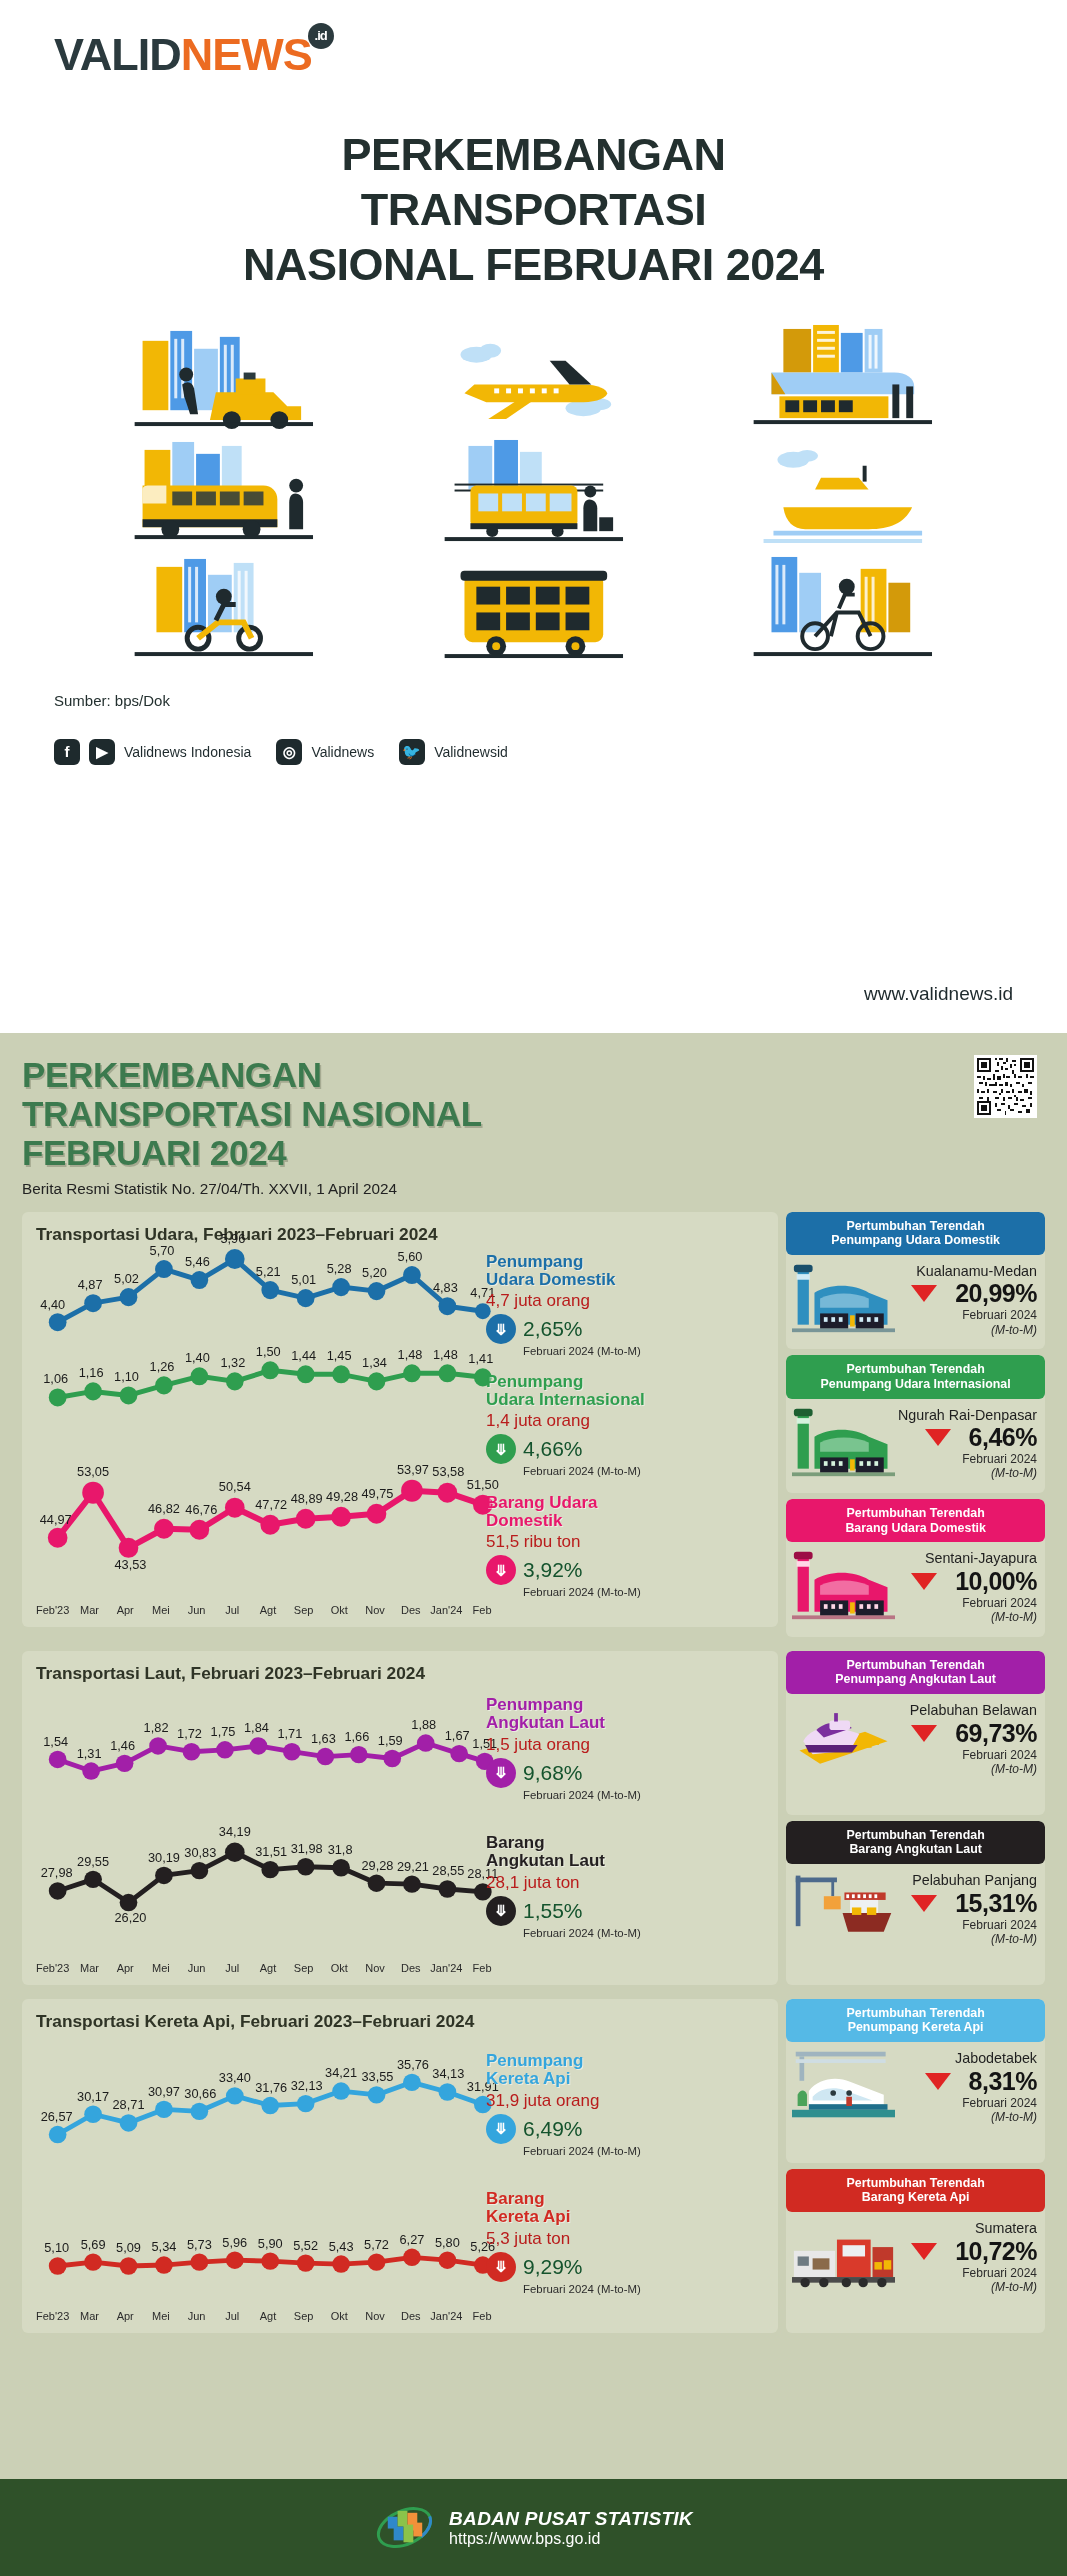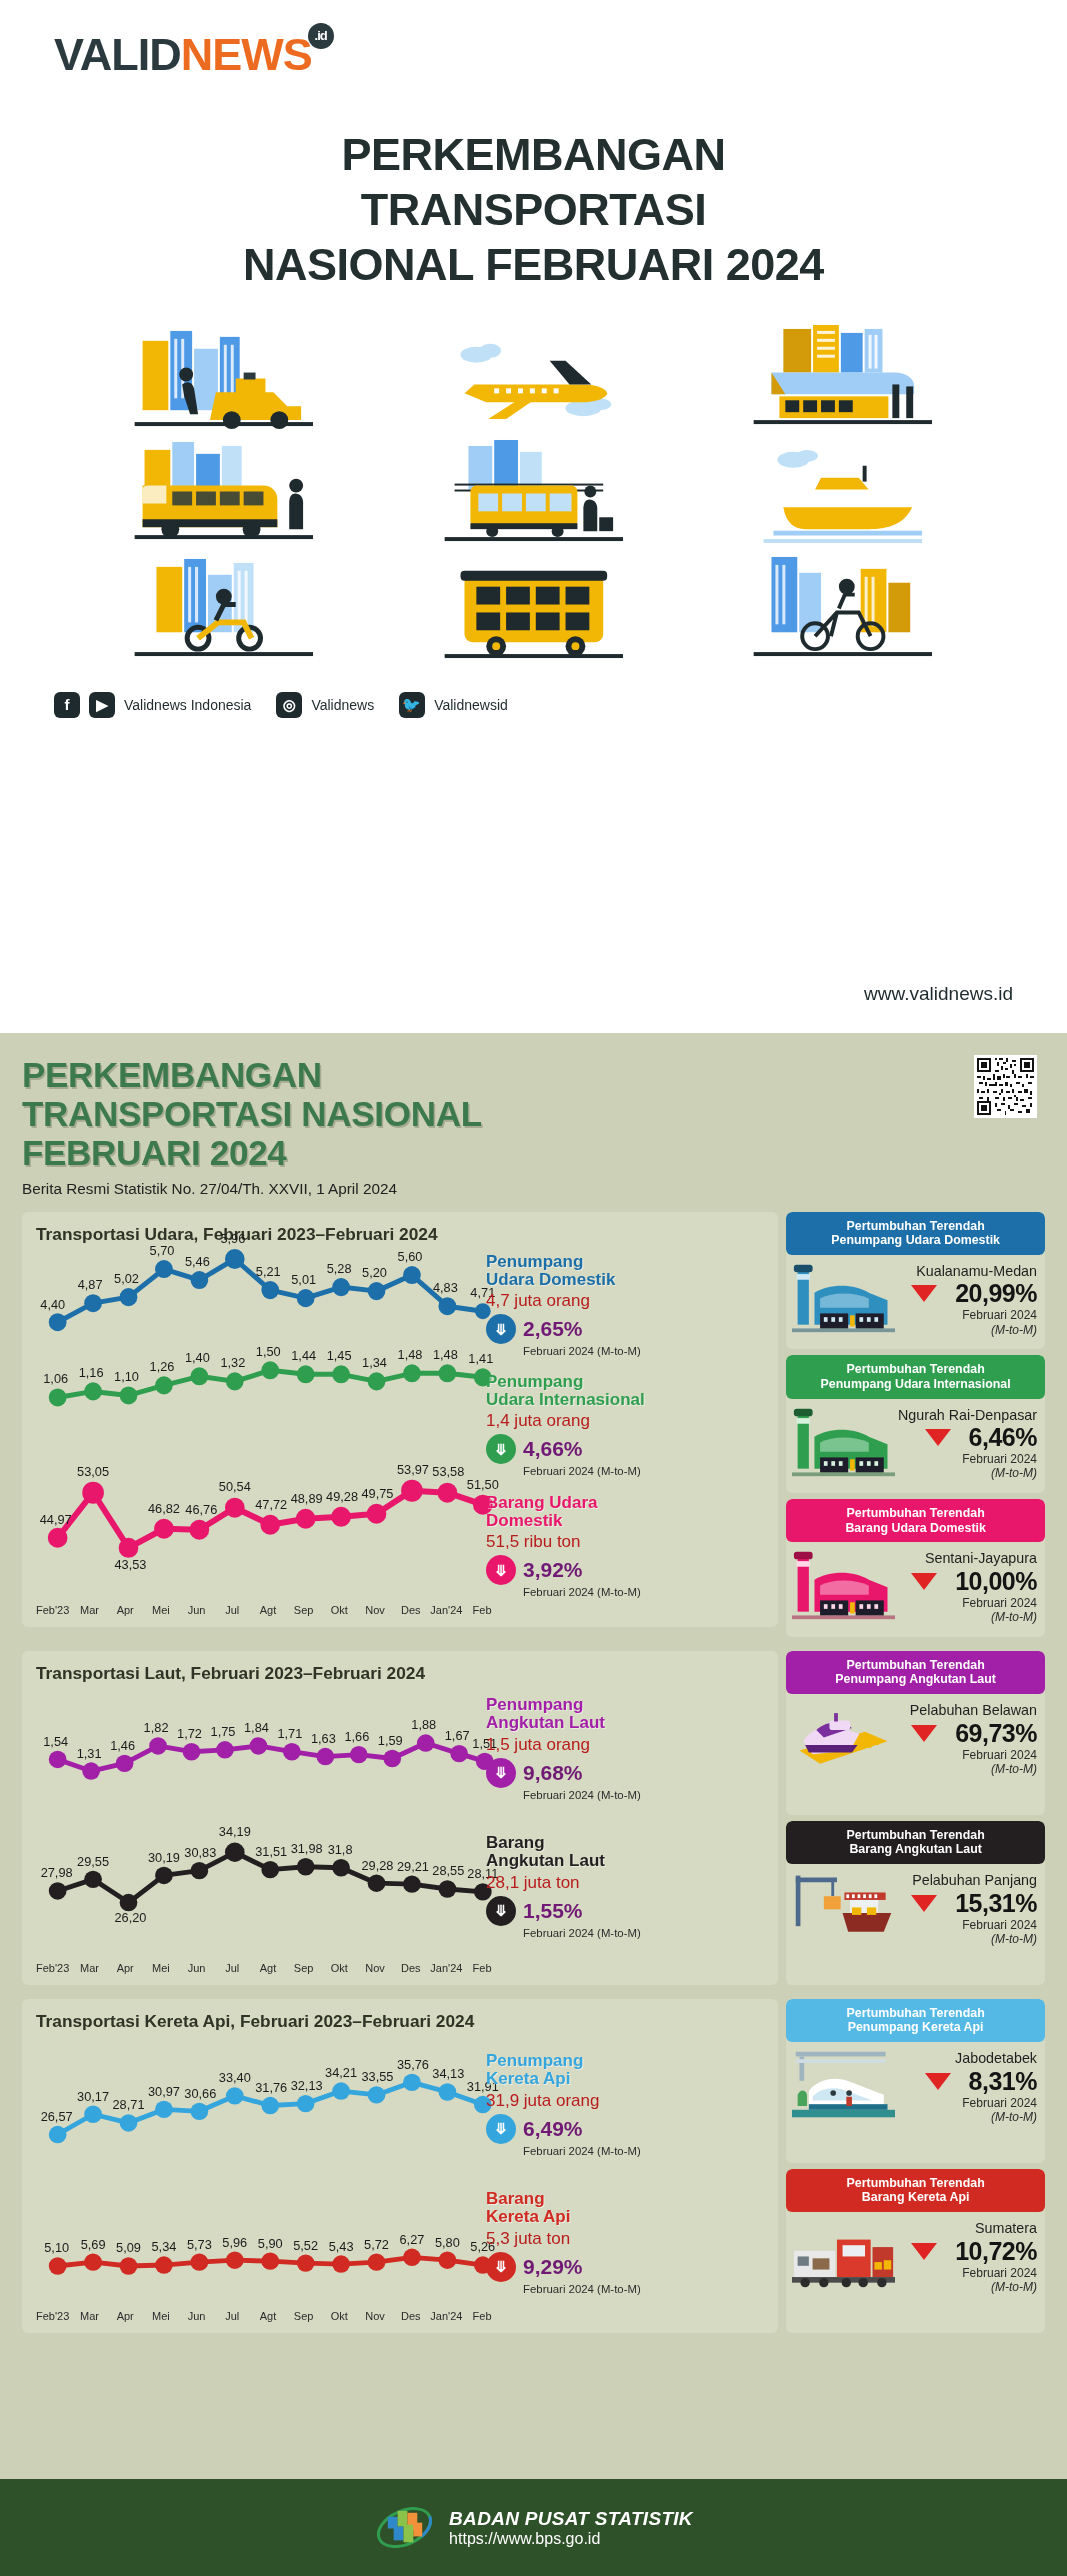--- a/index.html
+++ b/index.html
@@ -103,21 +103,21 @@
   }
   .kpi-txt { }
   .kpi-name { font-size: 17px; font-weight: 800; line-height: 1.08; text-shadow: 1px 1px 0 rgba(255,255,255,.5); }
   .kpi-val  { font-size: 17px; color: #b91c1c; margin-top: 2px; font-weight: 400; }
   .kpi-row  { display: flex; align-items: center; gap: 7px; margin-top: 3px; }
   .kpi-arrow {
     width: 30px; height: 30px; border-radius: 50%; color: #fff; flex: none;
     display: flex; align-items: center; justify-content: center; font-size: 15px; line-height: 1;
     font-weight: 700;
   }
-  .kpi-pct { font-size: 21px; font-weight: 700; color: #701a75; }
+  .kpi-pct { font-size: 21px; font-weight: 400; color: #14532d; }
   .kpi-note { font-size: 11.4px; color: #2c2c2c; margin-top: 1px; margin-left: 37px; }
 
   
   .rail-col { width: 259px; display: flex; flex-direction: column; gap: 6px; }
   .tpanel { background: #d6dac3; border-radius: 6px; position: relative; overflow: hidden; }
   .tpanel-head {
     color: #fff; font-size: 12.4px; font-weight: 700; text-align: center;
     padding: 7px 8px; line-height: 1.18; border-radius: 6px;
   }
   .tpanel-body { display: flex; align-items: flex-start; padding: 6px 8px 8px 6px; }
@@ -355,20 +355,21 @@
           <circle cx="72" cy="84" r="13" fill="none" stroke="#1f2a2e" stroke-width="4"></circle>
           <circle cx="128" cy="84" r="13" fill="none" stroke="#1f2a2e" stroke-width="4"></circle>
           <path d="M72 84l22-24h22l12 24M94 60l-6 24" stroke="#1f2a2e" stroke-width="4" fill="none"></path>
           <path d="M96 56l6-14h10" stroke="#1f2a2e" stroke-width="4" fill="none"></path>
           <circle cx="104" cy="34" r="8" fill="#1f2a2e"></circle>
           <rect x="10" y="100" width="180" height="4" fill="#1f2a2e"></rect>
         </svg>
       </div>
     </div>
 
+    <div class="source-line">Sumber: bps/Dok</div>
 
     <div class="social-row">
       <span class="sbadge">f</span>
       <span class="sbadge">▶</span>
       <span class="social-name">Validnews Indonesia</span>
       <span class="sbadge">◎</span>
       <span class="social-name">Validnews</span>
       <span class="sbadge">🐦</span>
       <span class="social-name">Validnewsid</span>
     </div>

